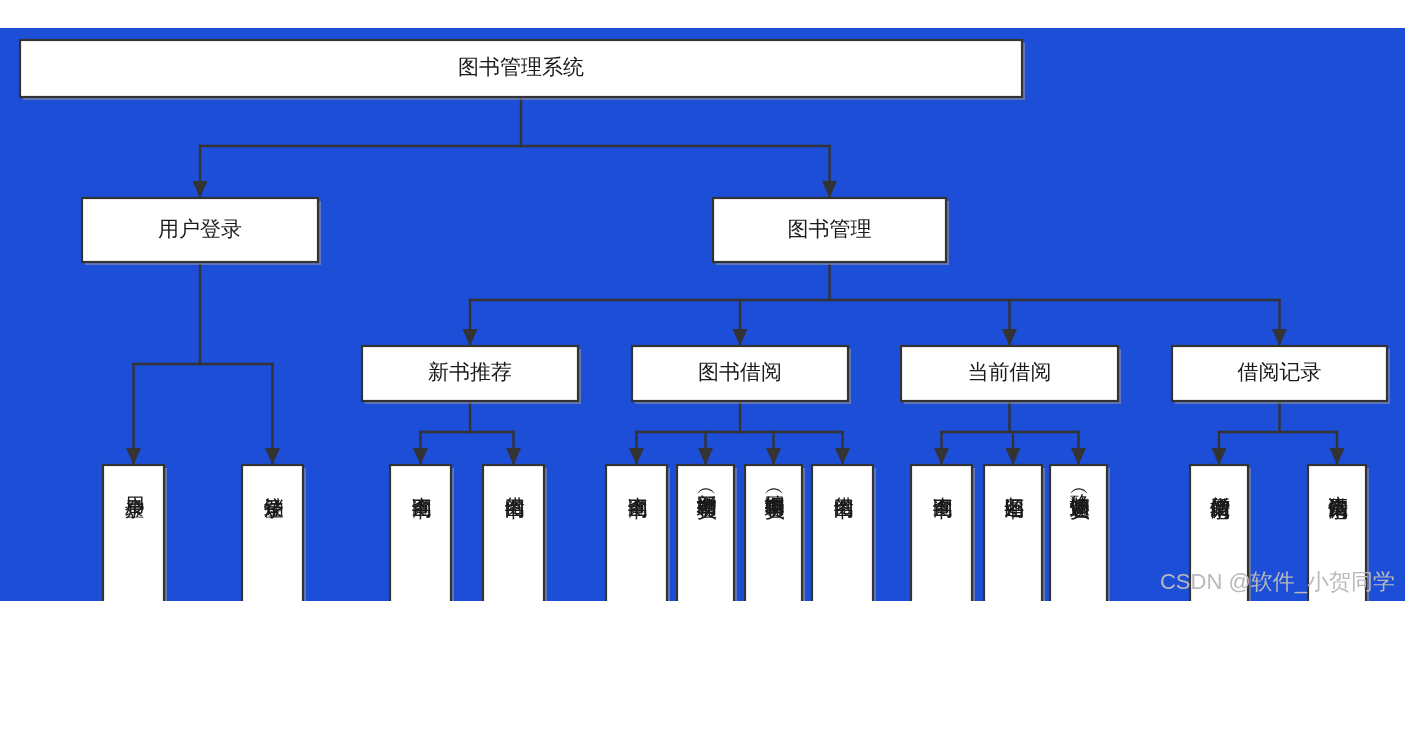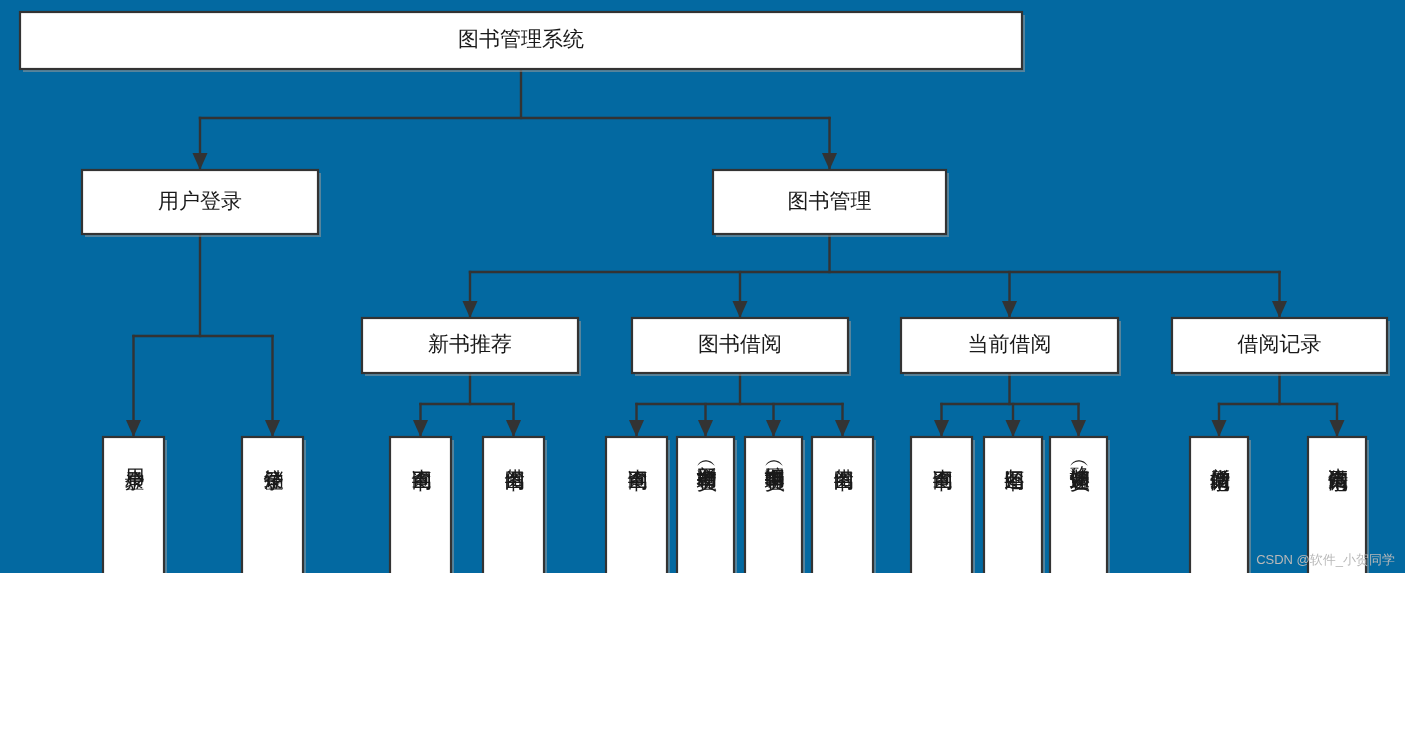--- a/index.html
+++ b/index.html
@@ -8,22 +8,23 @@
     padding: 0;
     background: #ffffff;
   }
   body {
     font-family: "Liberation Sans", "DejaVu Sans", sans-serif;
   }
   #canvas {
     position: relative;
     width: 1405px;
     height: 573px;
-    background: #0369a1;
+    background: #1d4ed8;
     overflow: hidden;
+    margin-top: 28px;
   }
   svg.diagram {
     position: absolute;
     left: 0;
     top: 0;
     width: 1405px;
     height: 747px;
     display: block;
   }
   .node-rect {
@@ -57,21 +58,21 @@
     font-size: 20px;
     writing-mode: vertical-rl;
     text-orientation: upright;
     letter-spacing: 1px;
   }
   .watermark {
     position: absolute;
     right: 10px;
     bottom: 4px;
     font-family: "Liberation Sans", "DejaVu Sans", sans-serif;
-    font-size: 13px;
+    font-size: 22px;
     color: #b9b9b9;
     white-space: nowrap;
     user-select: none;
   }
 </style>
 </head>
 <body>
 
 <div id="canvas">
 

